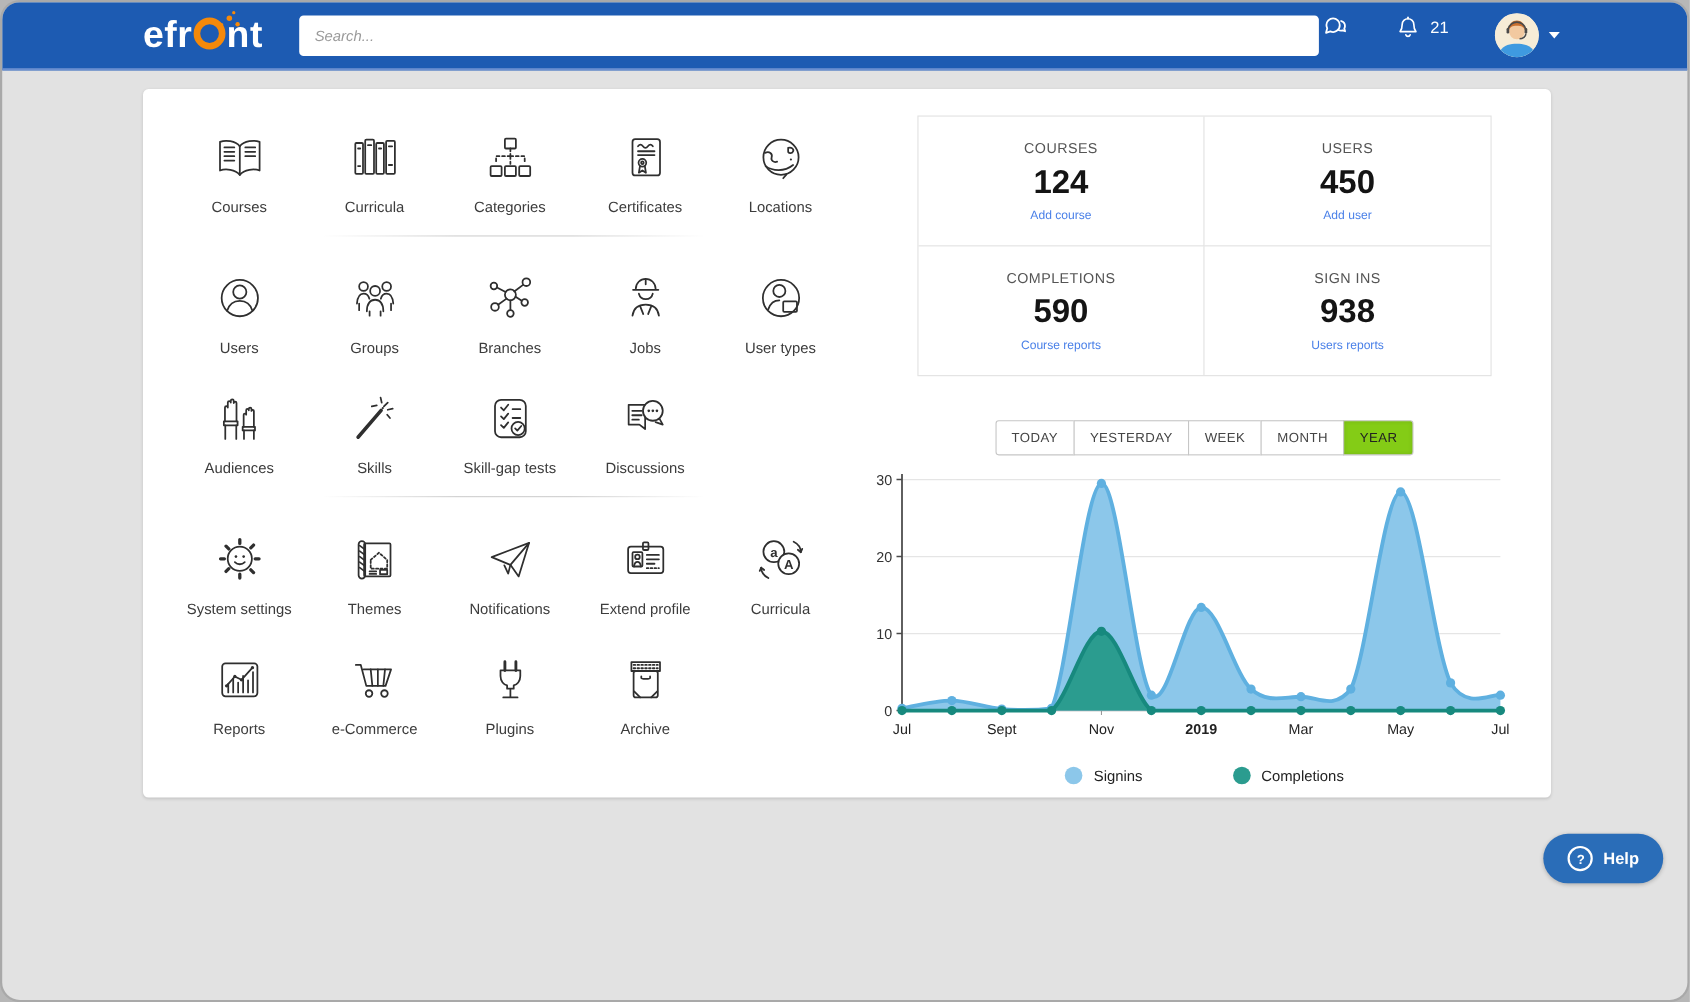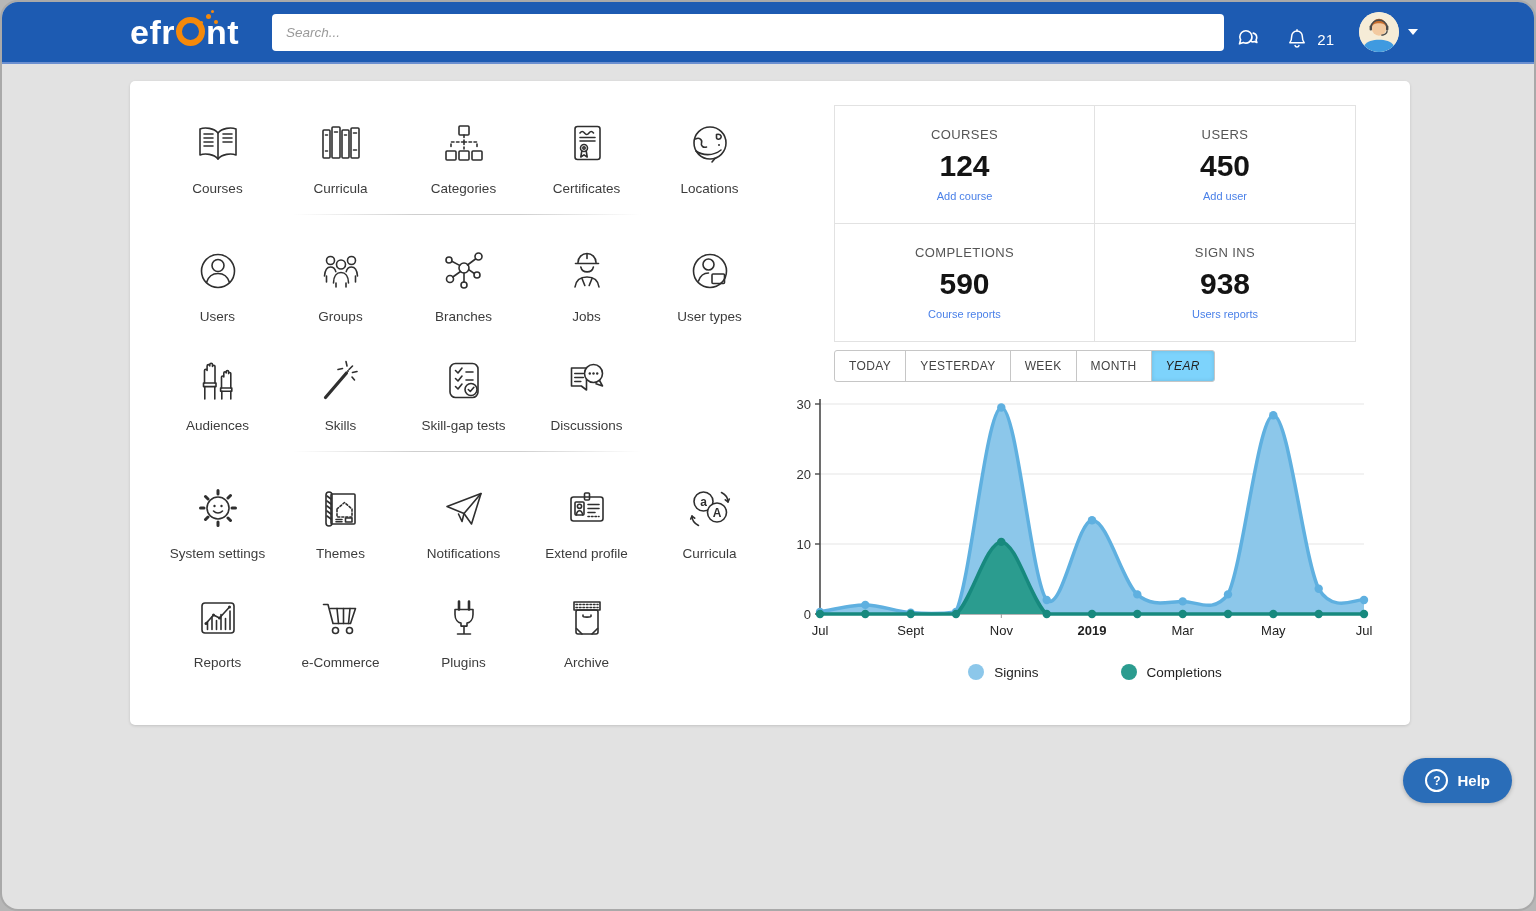--- a/index.html
+++ b/index.html
@@ -12,21 +12,21 @@
   .logo .o{display:inline-block;width:17px;height:17px;border:6.5px solid #f5890a;border-radius:50%;box-sizing:content-box;
     vertical-align:-2px;margin:0 1px;position:relative;}
   .logo .sparks i{position:absolute;background:#f5890a;border-radius:50%;}
   .logo .sparks i:nth-child(1){width:5px;height:5px;left:76px;top:1px;}
   .logo .sparks i:nth-child(2){width:4px;height:4px;left:84px;top:7px;}
   .logo .sparks i:nth-child(3){width:3px;height:3px;left:70px;top:8px;}
   .logo .sparks i:nth-child(4){width:3px;height:3px;left:81px;top:-3px;}
   .search{margin-left:33px;width:952px;height:37px;border:none;border-radius:4px;padding:0 14px;font-size:13.5px;
     font-family:"Liberation Sans",sans-serif;box-sizing:border-box;color:#333;}
   .search::placeholder{color:#9a9a9a;font-style:italic;}
-  .header-right{margin-left:auto;margin-right:116px;display:flex;align-items:flex-end;gap:25px;}
+  .header-right{margin-left:auto;margin-right:116px;display:flex;align-items:flex-start;gap:42px;}
   .hicon{width:26px;height:26px;display:flex;align-items:center;justify-content:center;cursor:pointer;}
   .bell-wrap{display:flex;align-items:center;gap:7px;color:#fff;font-size:15px;}
   .avatar-wrap{display:flex;align-items:center;gap:9px;cursor:pointer;}
   .avatar{width:40px;height:40px;border-radius:50%;overflow:hidden;background:#f6ecd7;}
   .caret{width:0;height:0;border-left:5px solid transparent;border-right:5px solid transparent;border-top:6px solid #fff;}
   
   .breadcrumb-bar{height:50px;background:#fff;display:flex;align-items:center;padding-left:130px;border-bottom:1px solid #e6e6e6;box-sizing:border-box;}
   .breadcrumb-bar .crumb{font-size:13.5px;font-weight:bold;color:#2e2e2e;cursor:pointer;}
   
   .main{position:relative;height:795px;}
@@ -44,26 +44,26 @@
   
   .right-pane{width:522px;margin-left:56px;padding-top:24px;box-sizing:border-box;}
   .stats{display:grid;grid-template-columns:1fr 1fr;border:1px solid #e2e2e2;}
   .stat{height:117px;display:flex;flex-direction:column;align-items:center;justify-content:center;gap:7px;}
   .stat:nth-child(odd){border-right:1px solid #e2e2e2;}
   .stat:nth-child(-n+2){border-bottom:1px solid #e2e2e2;}
   .stat-label{font-size:13px;color:#555;letter-spacing:.4px;}
   .stat-value{font-size:30px;font-weight:bold;color:#141414;}
   .stat-link{font-size:11px;color:#4a80e8;cursor:pointer;}
   
-  .tabs{margin-top:8px;display:flex;}
+  .tabs{margin-top:40px;display:flex;justify-content:center;}
   .tab{padding:8px 14px;font-size:12px;letter-spacing:.4px;color:#444;background:#fff;border:1px solid #c6c6c6;
     margin-left:-1px;cursor:pointer;font-family:"Liberation Sans",sans-serif;}
   .tab:first-child{border-radius:3px 0 0 3px;margin-left:0;}
   .tab:last-child{border-radius:0 3px 3px 0;}
-  .tab.active{background:#7dd3fc;color:#222;box-shadow:inset 0 0 4px rgba(0,0,0,.12);font-style:italic;}
+  .tab.active{background:#84cc16;color:#222;box-shadow:inset 0 0 4px rgba(0,0,0,.12);}
   
   .chart-wrap{margin-top:14px;margin-left:-40px;}
   .legend{display:flex;justify-content:center;gap:82px;margin-top:12px;}
   .legend-item{display:flex;align-items:center;gap:10px;cursor:pointer;}
   .legend-dot{width:16px;height:16px;border-radius:50%;}
   .legend-label{font-size:13.5px;color:#222;}
   
   .help{position:absolute;right:22px;bottom:73px;background:#2a6db8;color:#fff;border:none;border-radius:24px;
     padding:11px 22px;display:flex;align-items:center;gap:9px;cursor:pointer;box-shadow:0 1px 4px rgba(0,0,0,.25);}
   .help-q{width:19px;height:19px;border:2px solid #fff;border-radius:50%;font-size:12px;font-weight:bold;

